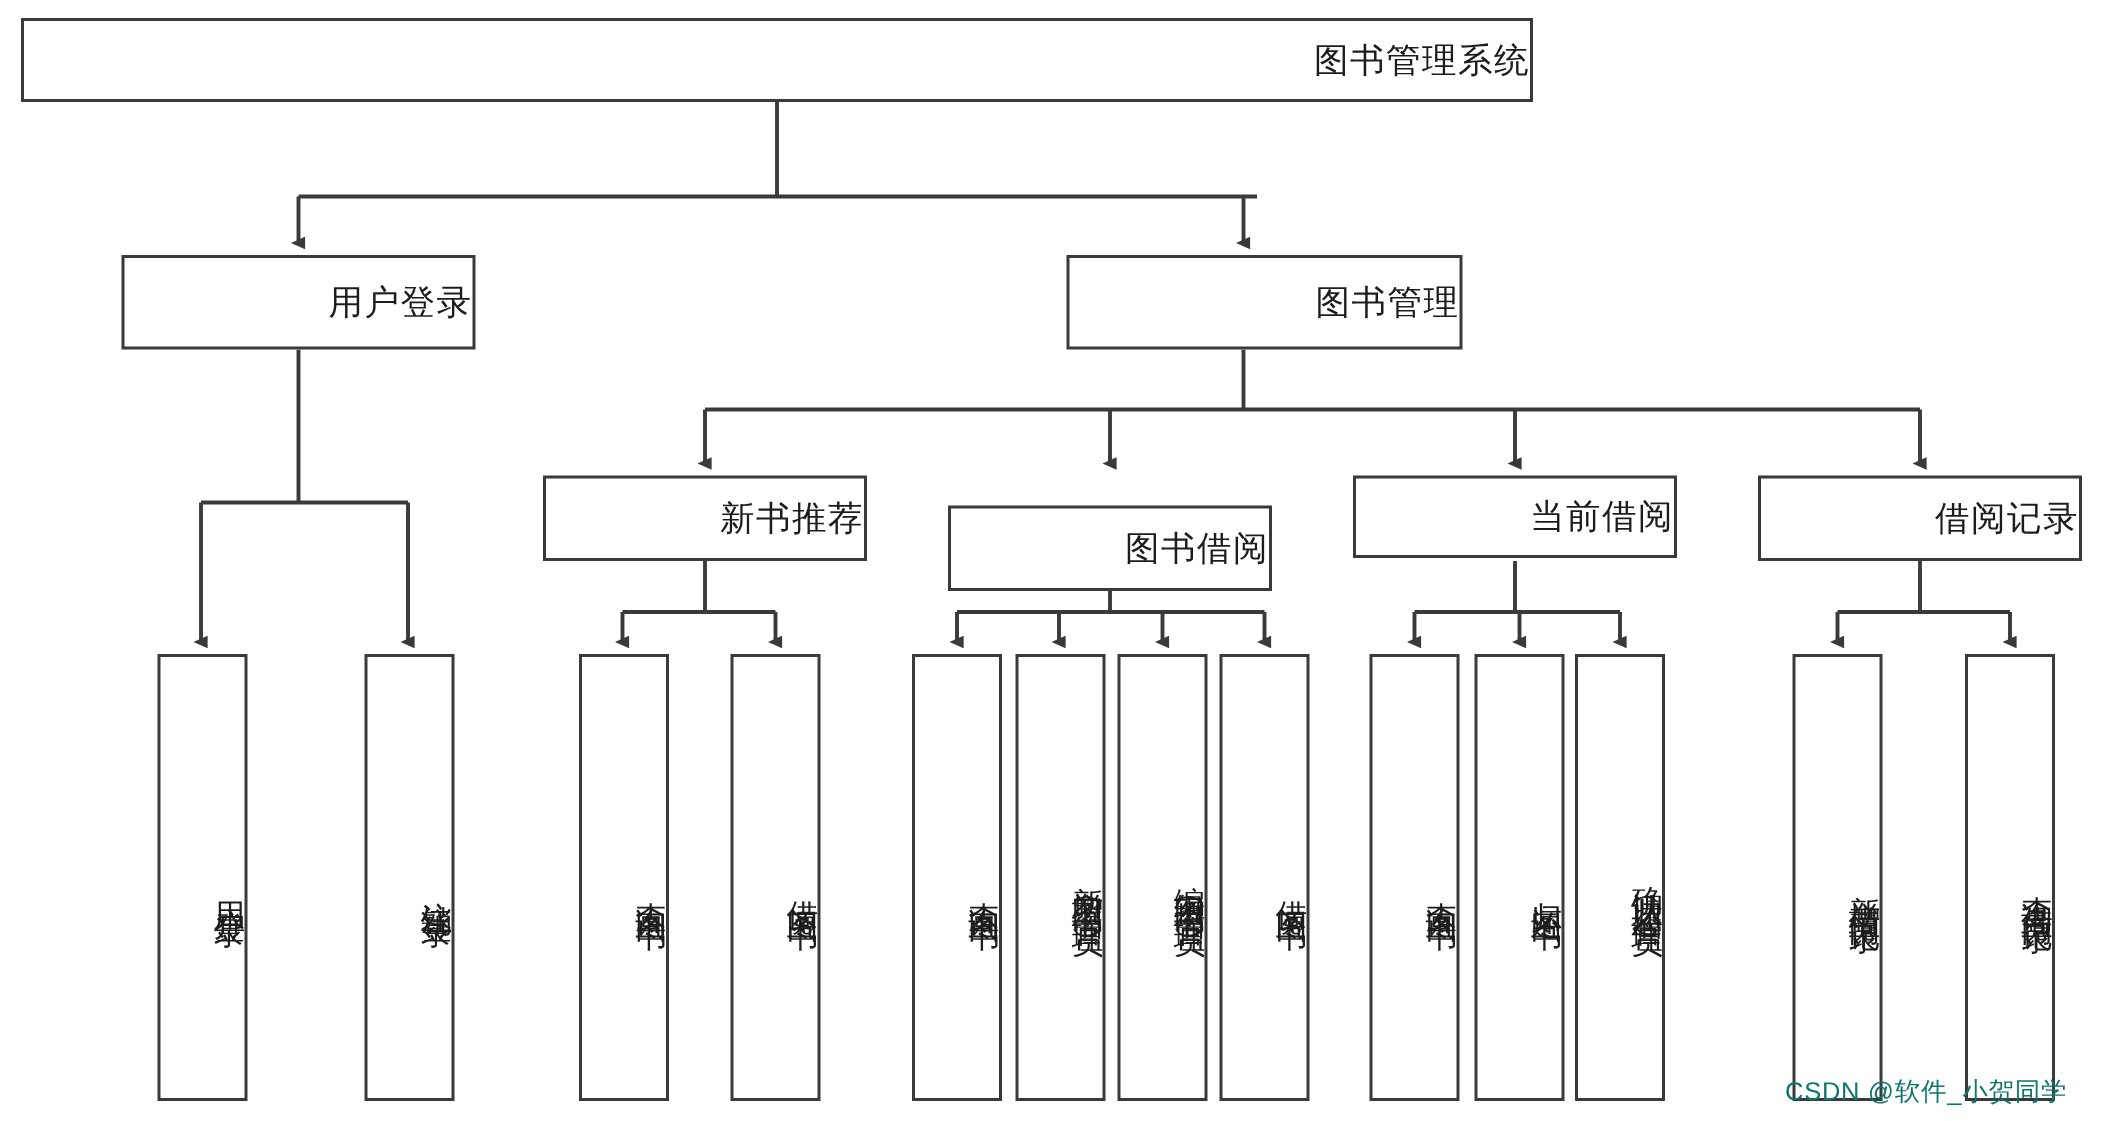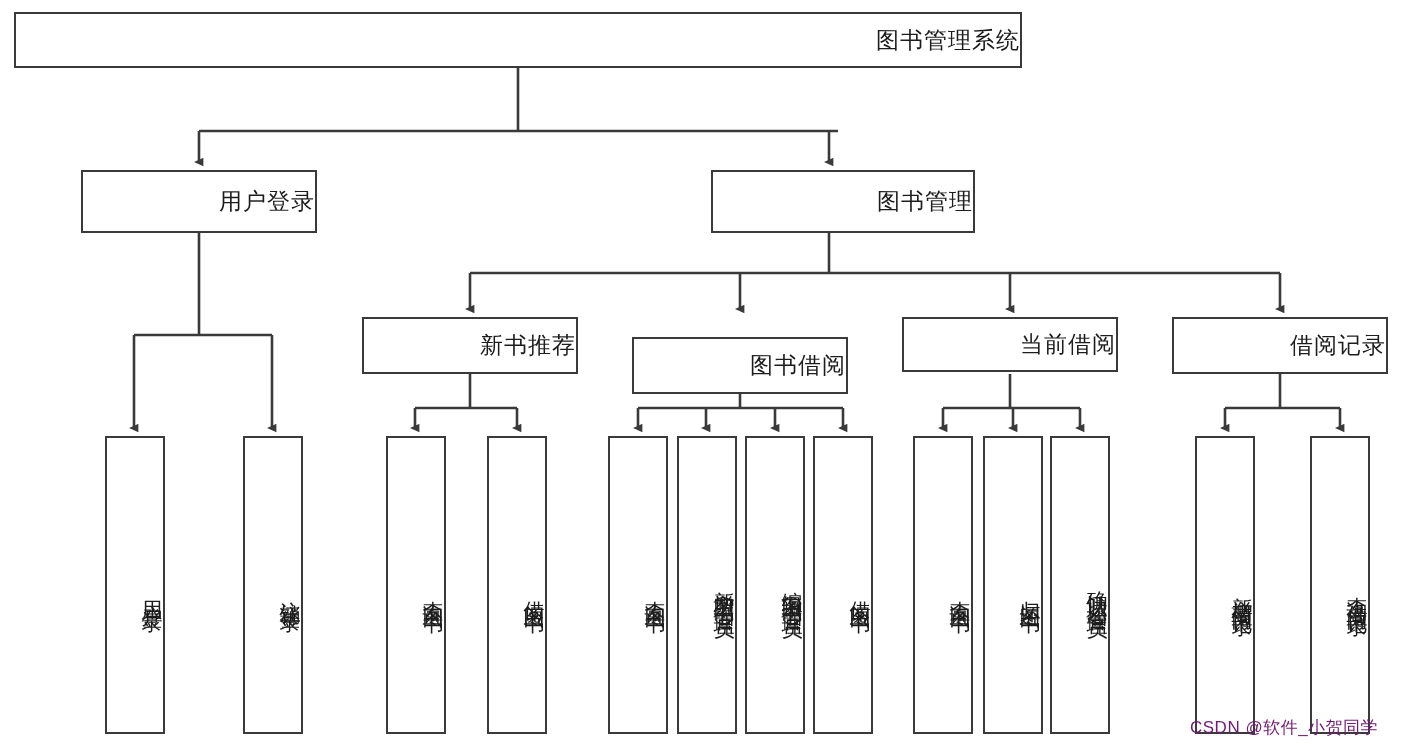--- a/index.html
+++ b/index.html
@@ -56,21 +56,21 @@
     padding-top: 14px;
   }
   .node-v > span {
     writing-mode: vertical-rl;
     text-orientation: upright;
     display: block;
   }
   .watermark {
     position: absolute;
     font-size: 17px;
-    color: #701a75;
+    color: #0f766e;
     letter-spacing: 0.5px;
     white-space: nowrap;
     user-select: none;
   }
 </style>
 </head>
 <body>
 
 <div id="canvas">
 

